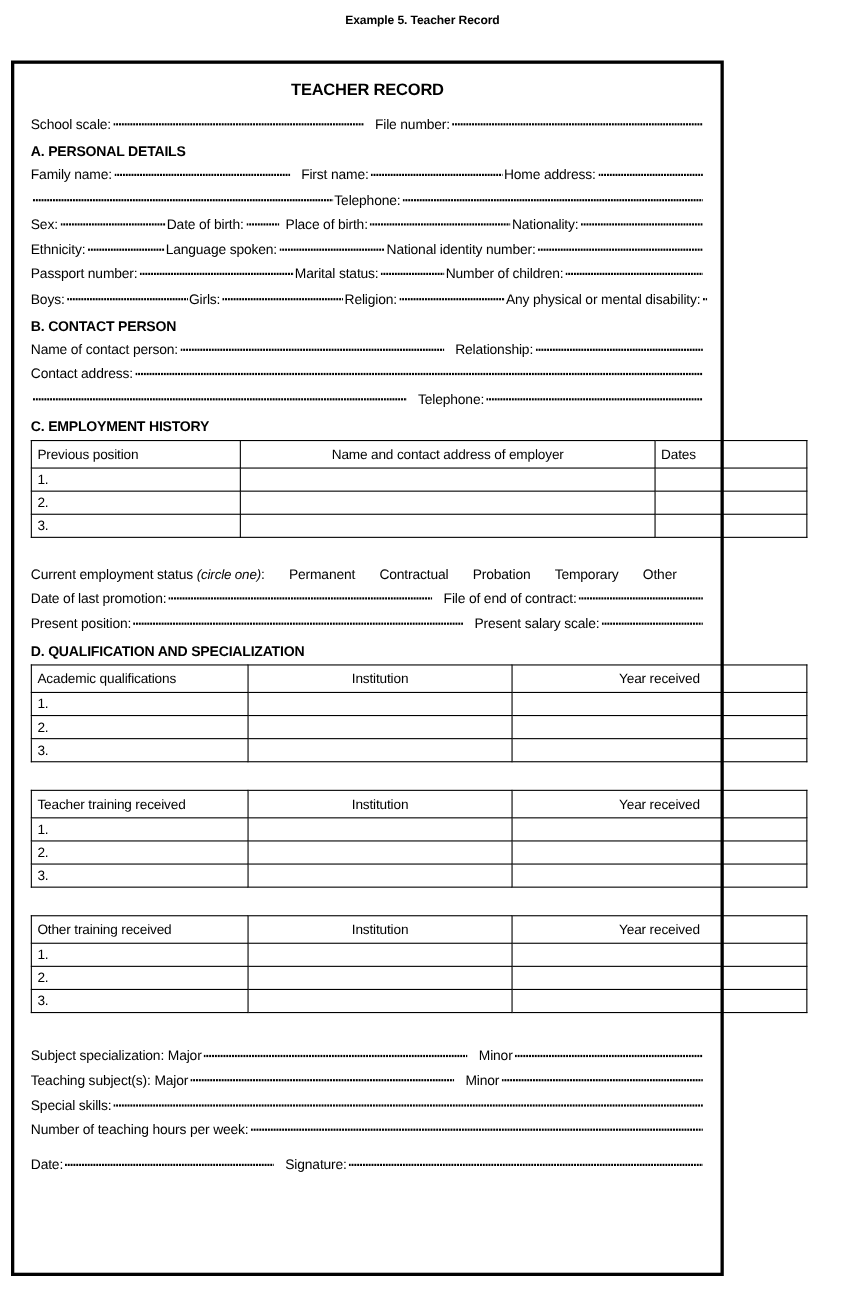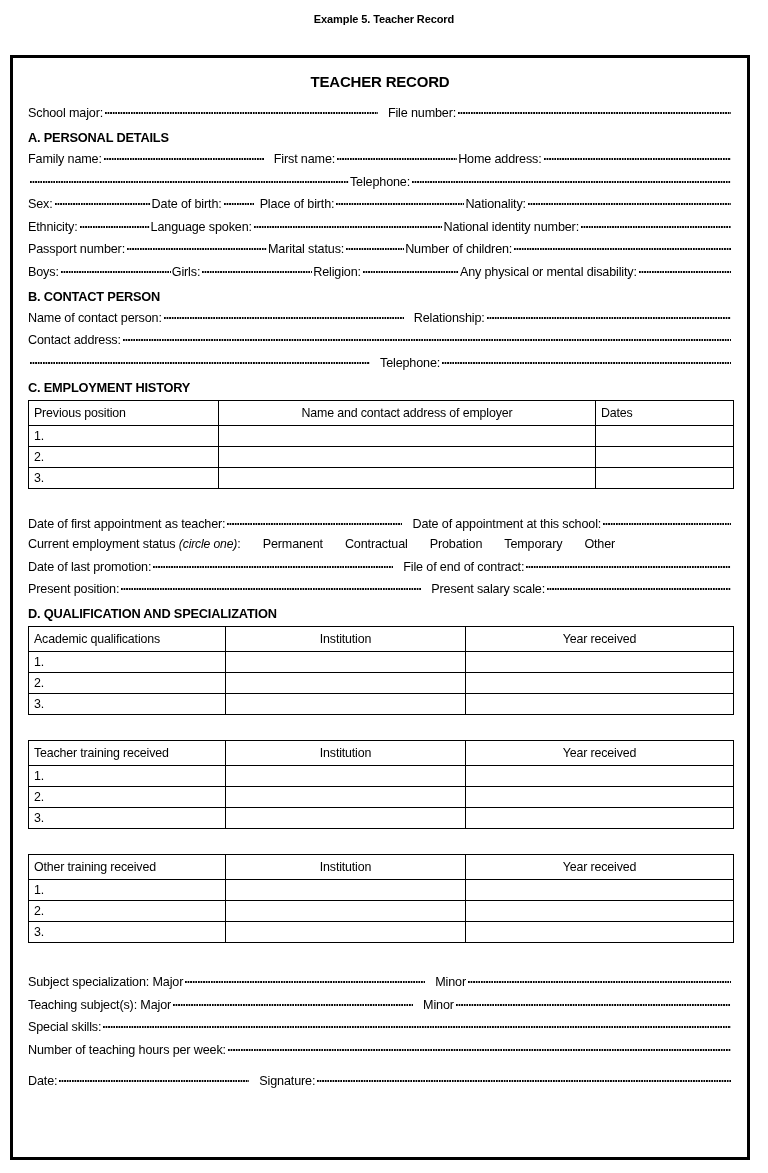--- a/index.html
+++ b/index.html
@@ -30,21 +30,21 @@
     letter-spacing: -0.1px;
     padding-top: 13px;
     line-height: 1.2;
   }
 
   
   .form-box {
     position: absolute;
     left: 10px;
     top: 55px;
-    width: 740px;
+    width: 648px;
     height: 1105px;
     border: 3px solid #000000;
     box-sizing: border-box;
     background: #ffffff;
     padding: 12px 15px 0 15px;
   }
 
   .form-title {
     text-align: center;
     font-size: 15px;
@@ -181,21 +181,21 @@
 
 <div class="page">
 
   <div class="caption">Example 5. Teacher Record</div>
 
   <div class="form-box">
 
     <div class="form-title">TEACHER RECORD</div>
 
     <div class="line">
-      <span class="lbl">School major:</span>
+      <span class="lbl">School scale:</span>
       <span class="dots"></span>
       <span class="sp2"></span>
       <span class="lbl">File number:</span>
       <span class="dots"></span>
     </div>
 
     <div class="section-head">A. PERSONAL DETAILS</div>
 
     <div class="line">
       <span class="lbl">Family name:</span>
@@ -301,27 +301,20 @@
         <tr>
           <td class="num">3.</td>
           <td></td>
           <td></td>
         </tr>
       </tbody>
     </table>
 
     <div class="spacer-md"></div>
 
-    <div class="line">
-      <span class="lbl">Date of first appointment as teacher:</span>
-      <span class="dots w175"></span>
-      <span class="sp2"></span>
-      <span class="lbl">Date of appointment at this school:</span>
-      <span class="dots"></span>
-    </div>
 
     <div class="status-line"><span>Current employment status</span> <em class="circle-one">(circle one)</em><span>:</span><span class="status-opts"><span class="opt">Permanent</span><span class="opt">Contractual</span><span class="opt">Probation</span><span class="opt">Temporary</span><span class="opt">Other</span></span></div>
 
     <div class="line">
       <span class="lbl">Date of last promotion:</span>
       <span class="dots w240"></span>
       <span class="sp2"></span>
       <span class="lbl">File of end of contract:</span>
       <span class="dots"></span>
     </div>

